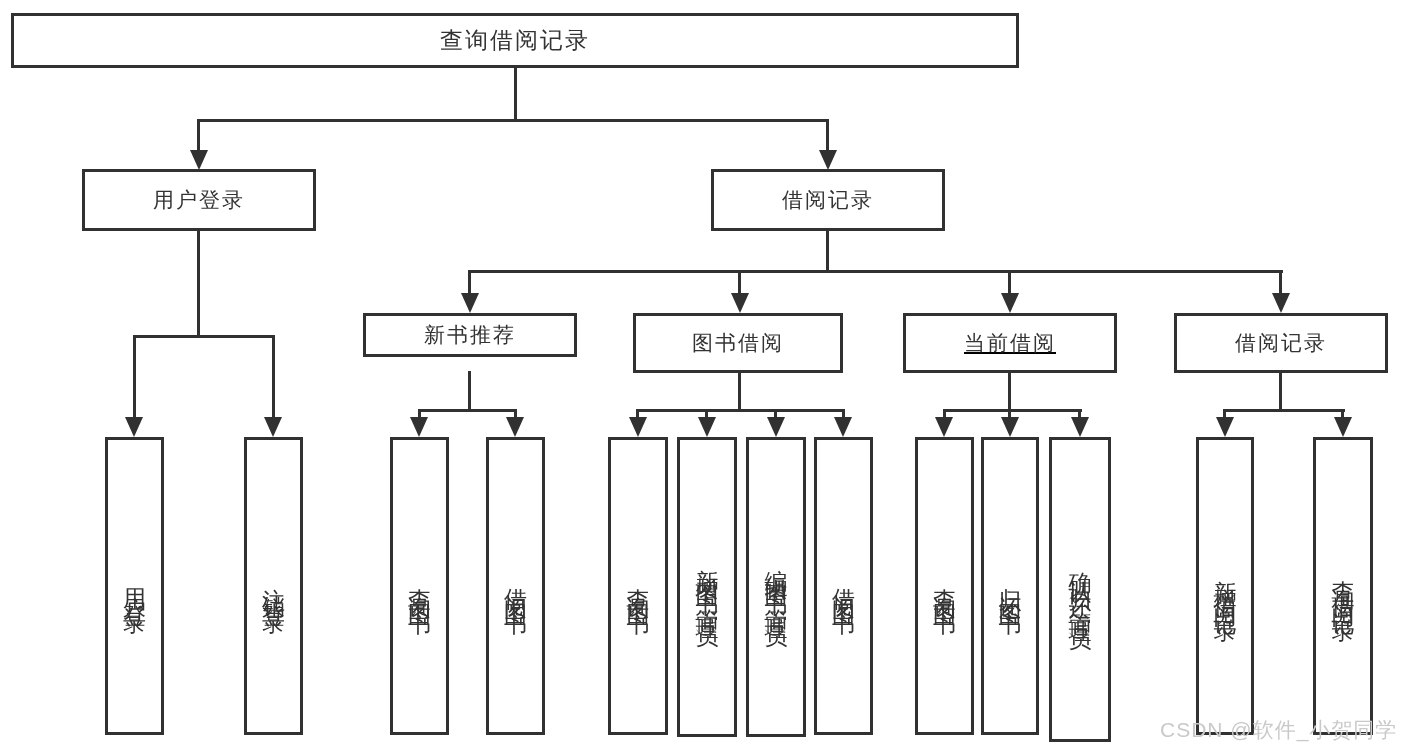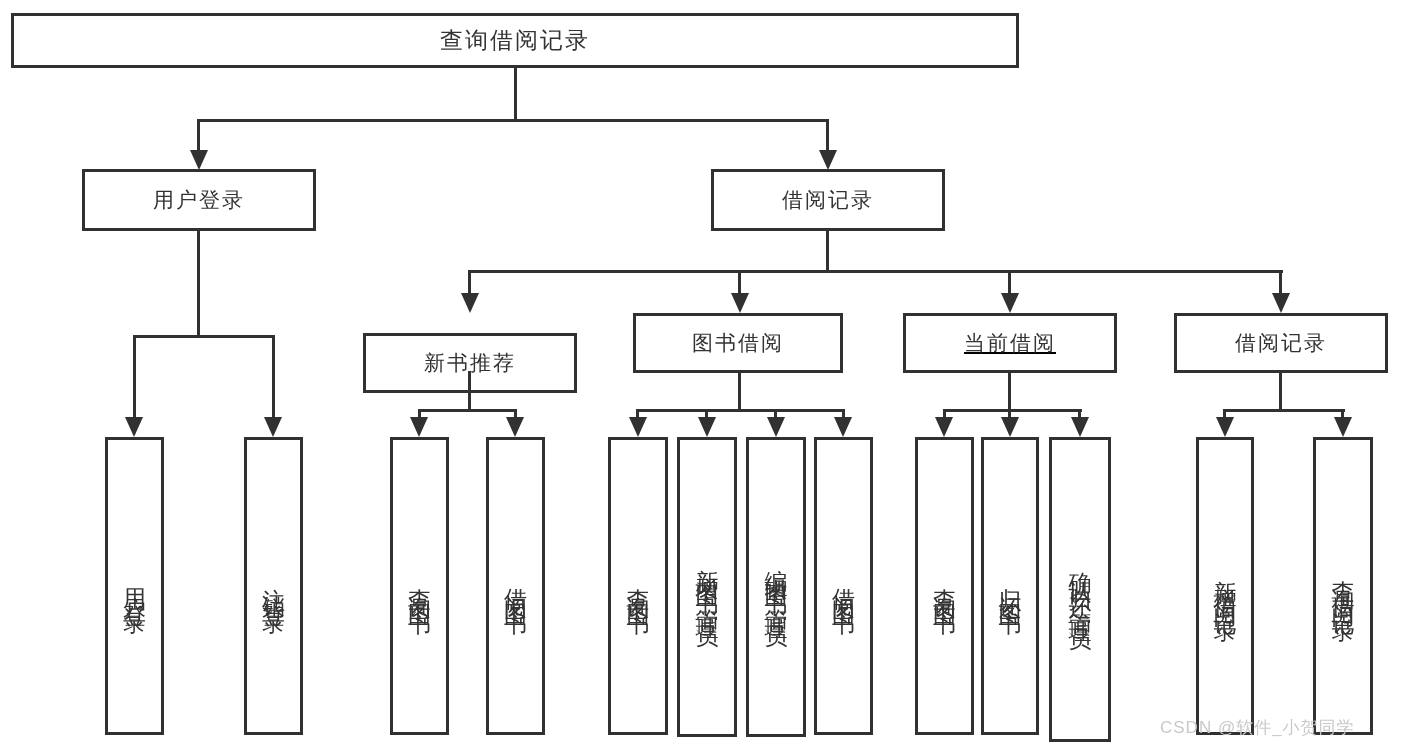--- a/index.html
+++ b/index.html
@@ -45,21 +45,21 @@
     position: absolute;
     width: 0; height: 0;
     border-left: 9px solid transparent;
     border-right: 9px solid transparent;
     border-top: 20px solid #313131;
   }
   .watermark {
     position: absolute;
     left: 1160px;
     top: 716px;
-    font-size: 17px;
+    font-size: 21px;
     color: #c9c9c9;
     letter-spacing: 1px;
     z-index: 10;
     white-space: nowrap;
   }
 </style>
 </head>
 <body>
 
 <div class="canvas">
@@ -93,21 +93,21 @@
   <div class="hl" style="left:468px; top:270px; width:815px;"></div>
   <div class="vl" style="left:468px; top:270px; height:25px;"></div>
   <div class="arr" style="left:461px; top:293px;"></div>
   <div class="vl" style="left:738px; top:270px; height:25px;"></div>
   <div class="arr" style="left:731px; top:293px;"></div>
   <div class="vl" style="left:1008px; top:270px; height:25px;"></div>
   <div class="arr" style="left:1001px; top:293px;"></div>
   <div class="vl" style="left:1279px; top:270px; height:25px;"></div>
   <div class="arr" style="left:1272px; top:293px;"></div>
 
-  <div class="box" style="left:363px; top:313px; width:214px; height:60px;margin-top:20px;">
+  <div class="box" style="left:363px; top:313px; width:214px; height:44px;">
     <span>新书推荐</span>
   </div>
   <div class="box" style="left:633px; top:313px; width:210px; height:60px;">
     <span>图书借阅</span>
   </div>
   <div class="box" style="left:903px; top:313px; width:214px; height:60px;text-decoration:underline;">
     <span>当前借阅</span>
   </div>
   <div class="box" style="left:1174px; top:313px; width:214px; height:60px;">
     <span>借阅记录</span>

